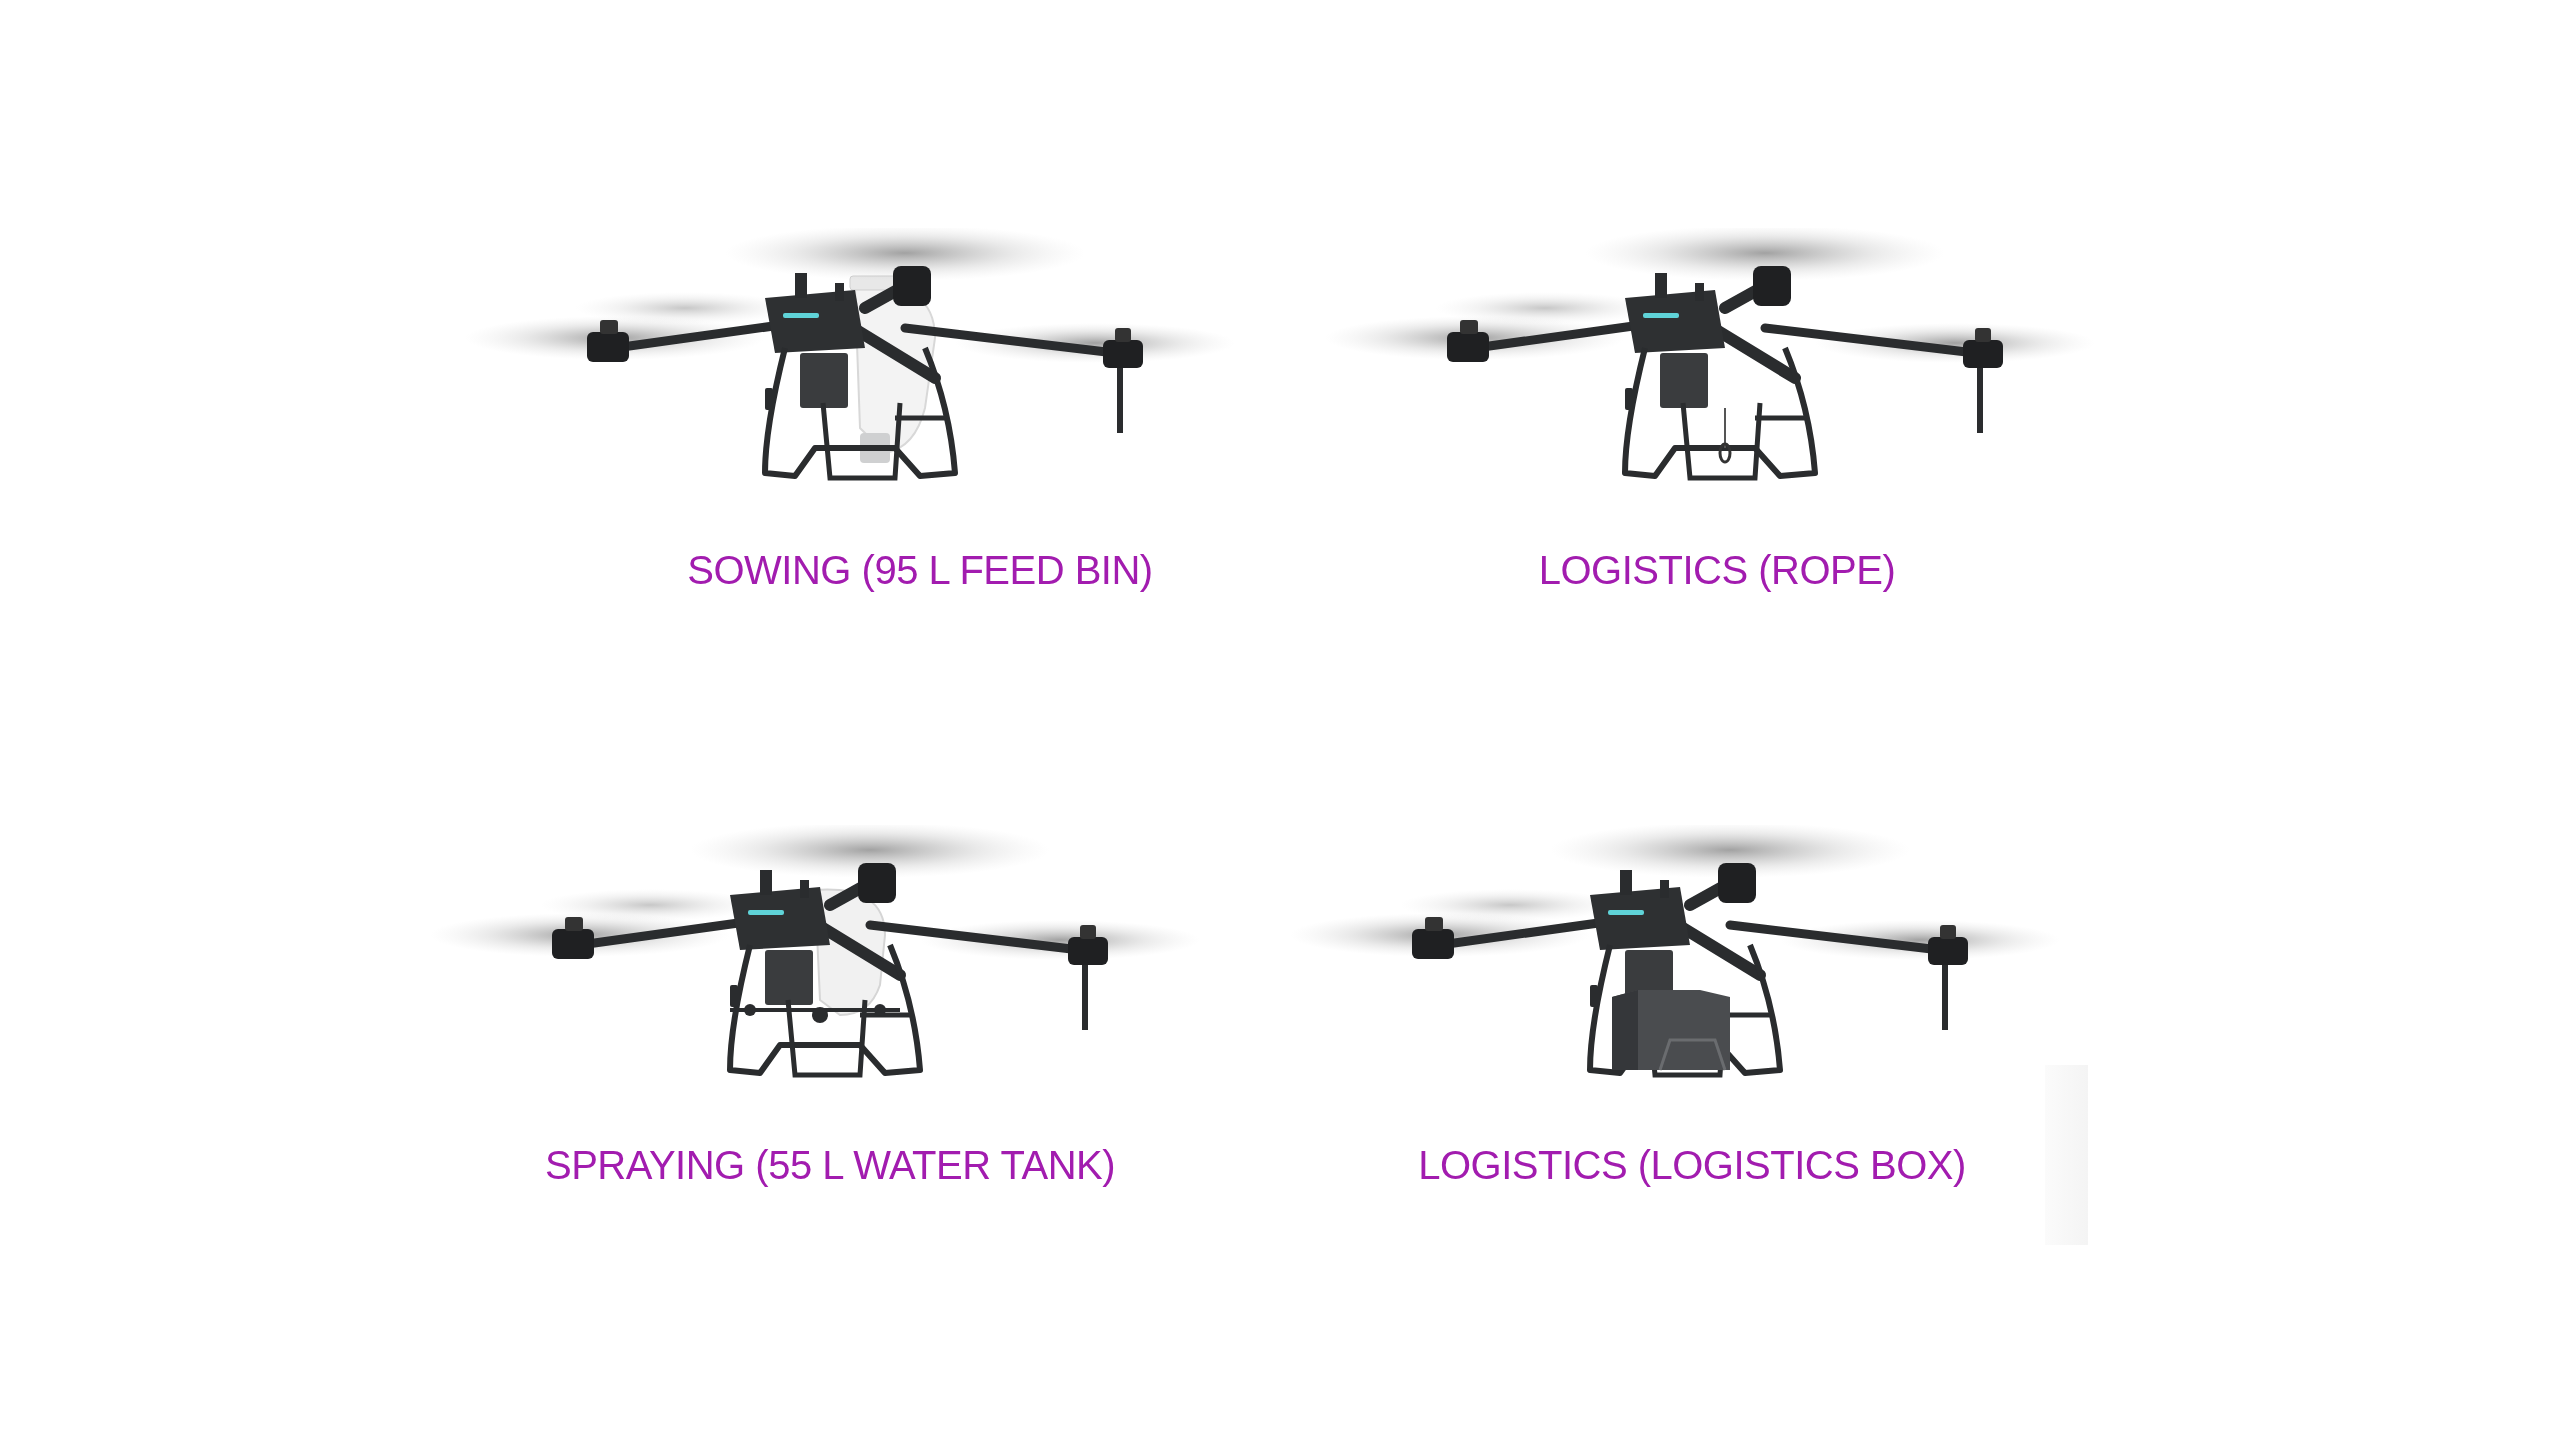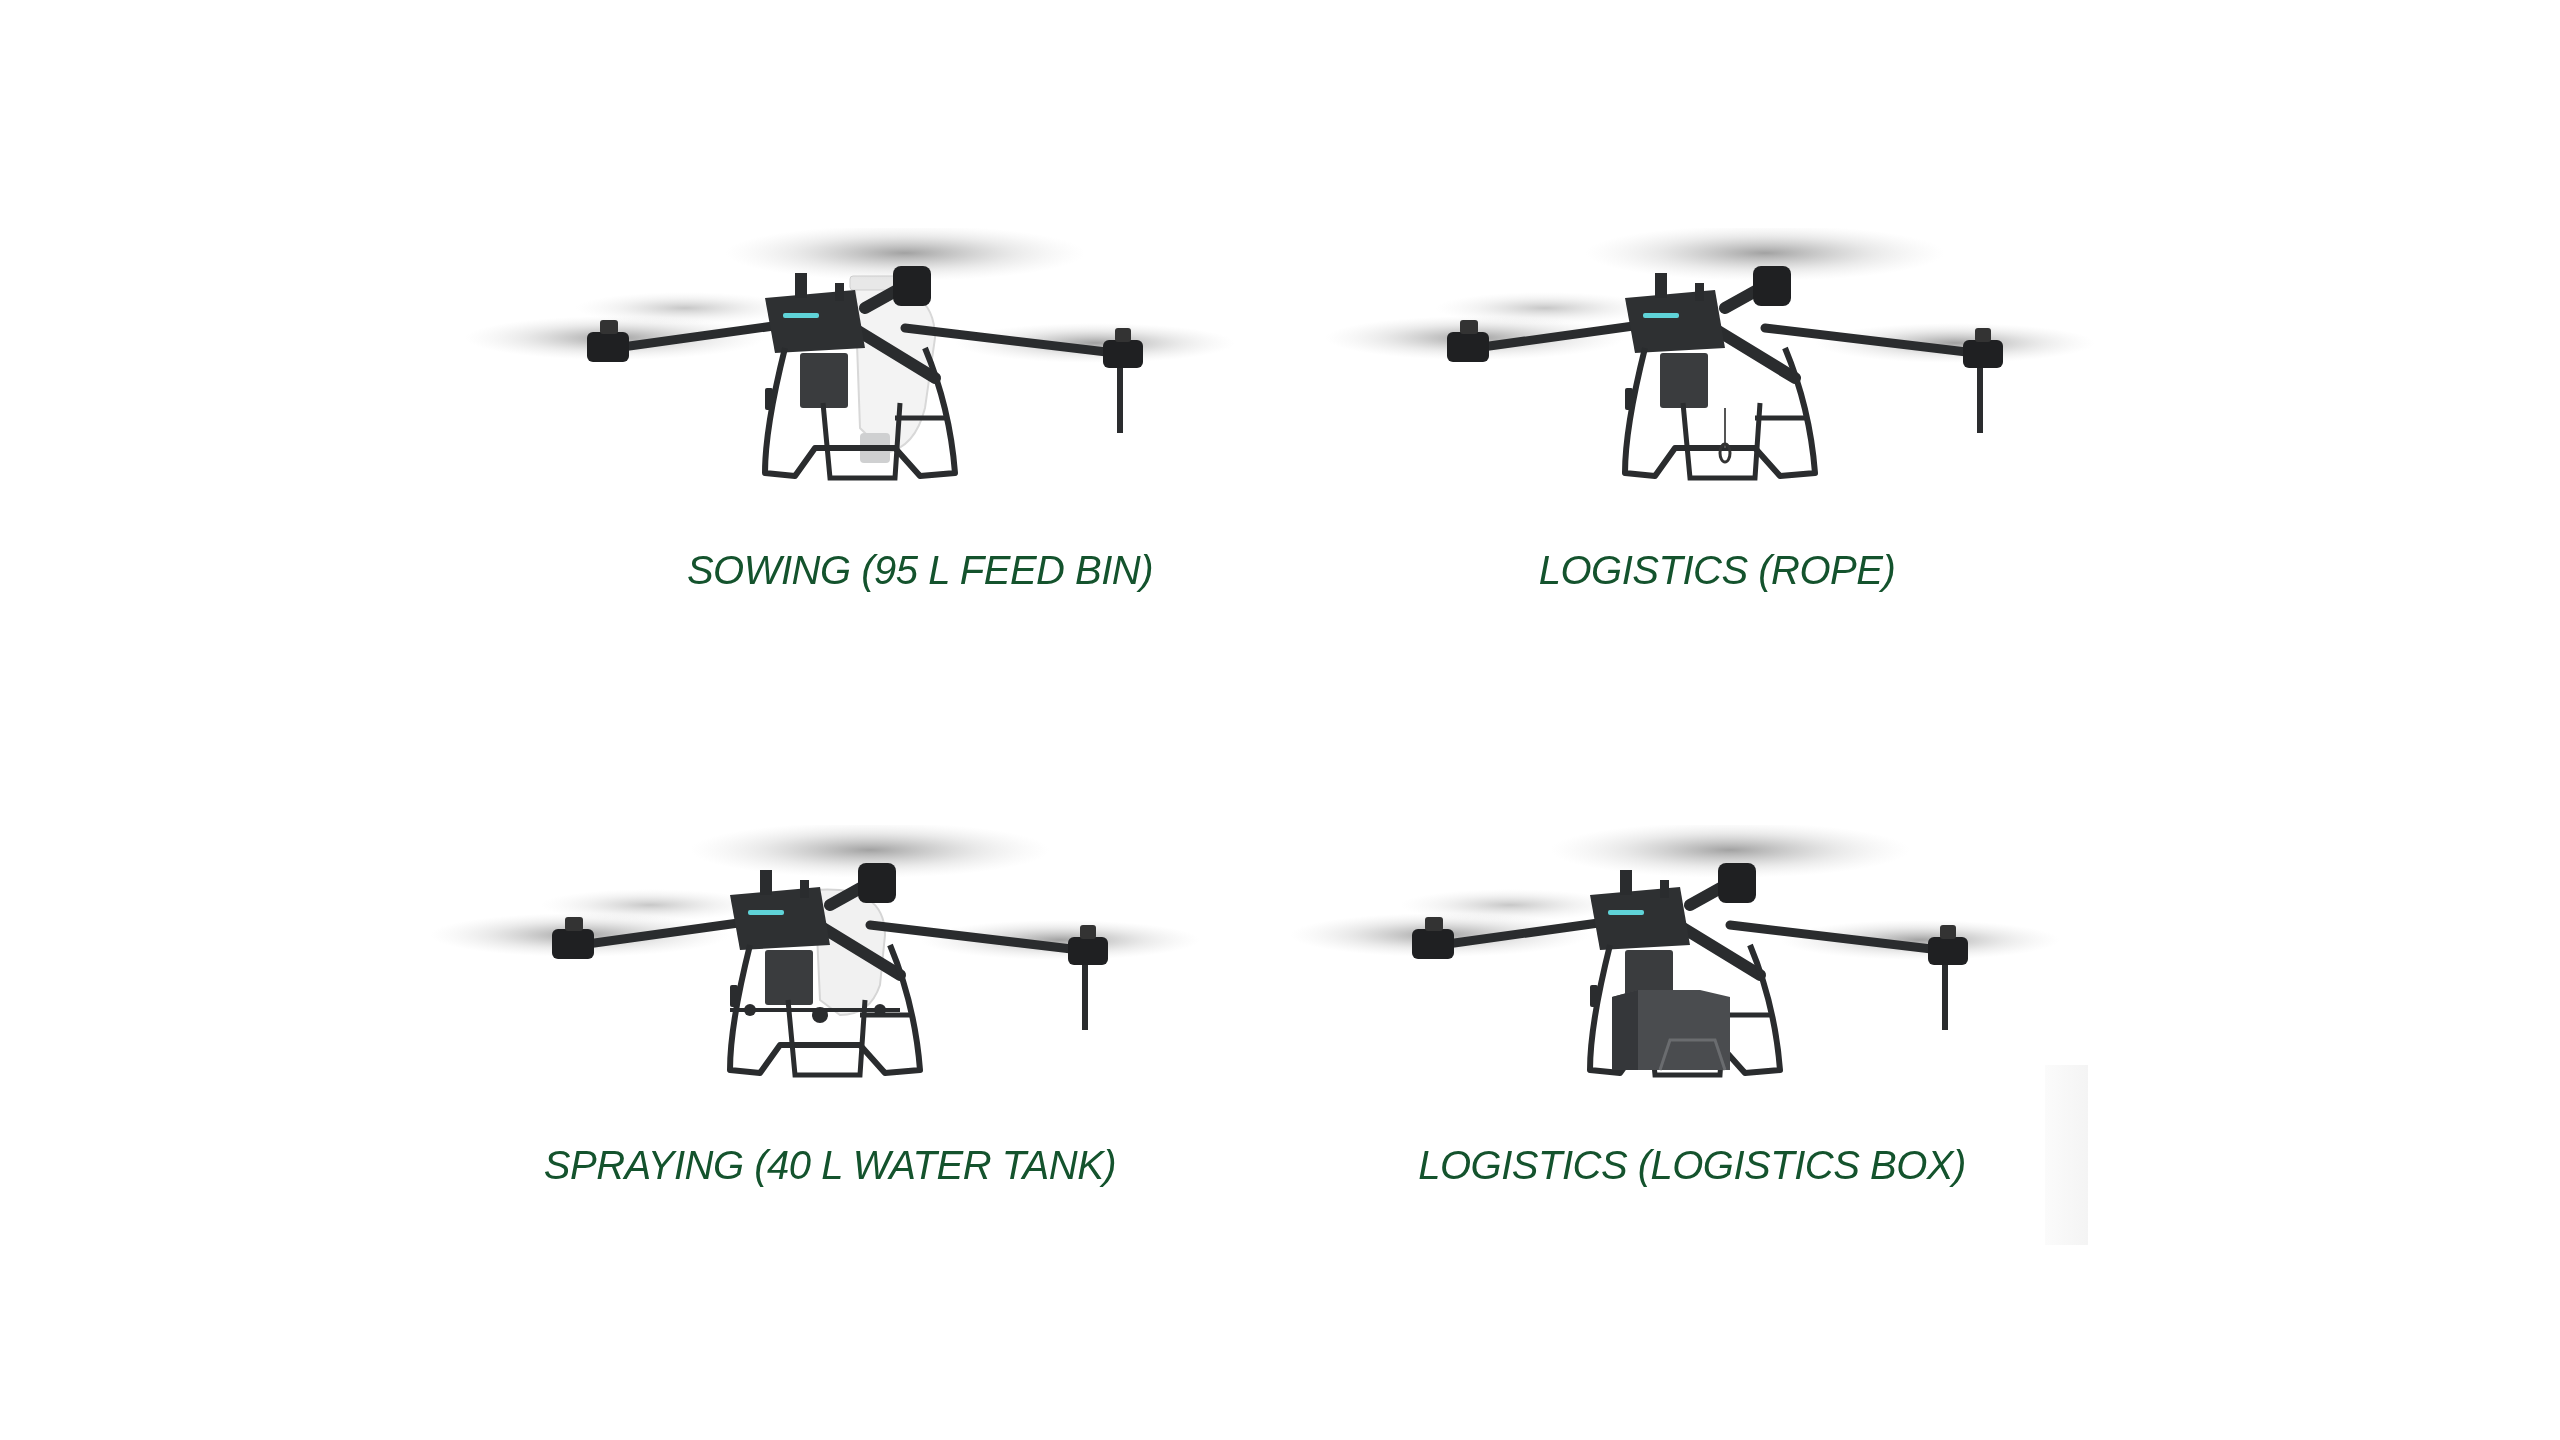--- a/index.html
+++ b/index.html
@@ -1,21 +1,21 @@
 <!DOCTYPE html>
 <html><head>
 <meta charset="utf-8">
 <style>
   html, body { margin:0; padding:0; background:#ffffff; }
   body { width:2560px; height:1440px; position:relative; overflow:hidden;
          font-family:"Liberation Sans", "DejaVu Sans", sans-serif; }
   .config { position:absolute; }
   .drone { position:absolute; }
   .caption { position:absolute; white-space:nowrap; transform:translateX(-50%);
-             color:#14532d; font-size:40px; letter-spacing:-0.5px; font-weight:400;font-style:italic; }
+             color:#a21caf; font-size:40px; letter-spacing:-0.5px; font-weight:400; }
   .ghost { position:absolute; left:2045px; top:1065px; width:43px; height:180px;
            background:linear-gradient(90deg, #fbfbfb, #f4f4f4); }
 </style>
 </head>
 <body>
 
 <svg width="0" height="0" style="position:absolute">
   <defs>
     <radialGradient id="blur" cx="50%" cy="50%" r="50%">
       <stop offset="0%" stop-color="#555" stop-opacity="0.55"></stop>
@@ -77,21 +77,21 @@
 
 <div class="config">
   <svg class="drone" style="left:430px;top:825px" width="790" height="265" viewBox="0 0 790 265">
     <path d="M385 65 Q455 60 455 110 L450 160 Q440 190 410 190 L390 175 Z" fill="#f1f1f1" stroke="#d5d5d5" stroke-width="2"></path>
     <use href="#drone-base"></use>
     <path d="M300 185 L470 185" stroke="#2a2c2e" stroke-width="4"></path>
     <circle cx="320" cy="185" r="6" fill="#2a2c2e"></circle>
     <circle cx="450" cy="185" r="6" fill="#2a2c2e"></circle>
     <circle cx="390" cy="190" r="8" fill="#2a2c2e"></circle>
   </svg>
-  <div class="caption" style="left:830px;top:1143px">SPRAYING (40 L WATER TANK)</div>
+  <div class="caption" style="left:830px;top:1143px">SPRAYING (55 L WATER TANK)</div>
 </div>
 
 <div class="config">
   <svg class="drone" style="left:1290px;top:825px" width="790" height="265" viewBox="0 0 790 265">
     <use href="#drone-base"></use>
     <path d="M322 172 L348 165 L410 165 L440 172 L440 245 L322 245 Z" fill="#4a4c4f"></path>
     <path d="M322 172 L348 165 L348 245 L322 245 Z" fill="#35373a"></path>
     <path d="M370 245 L380 215 L425 215 L435 245" fill="none" stroke="#6a6c6f" stroke-width="3"></path>
   </svg>
   <div class="caption" style="left:1692px;top:1143px">LOGISTICS (LOGISTICS BOX)</div>

